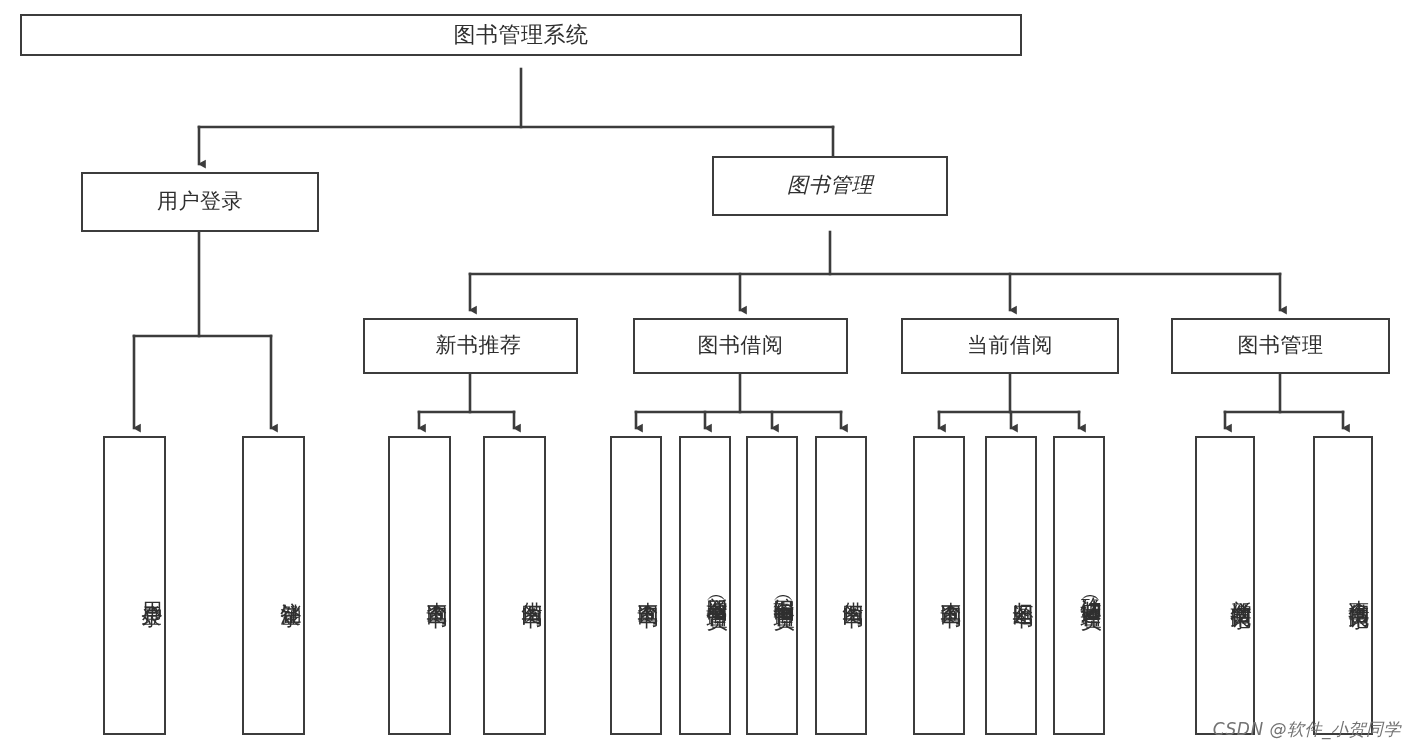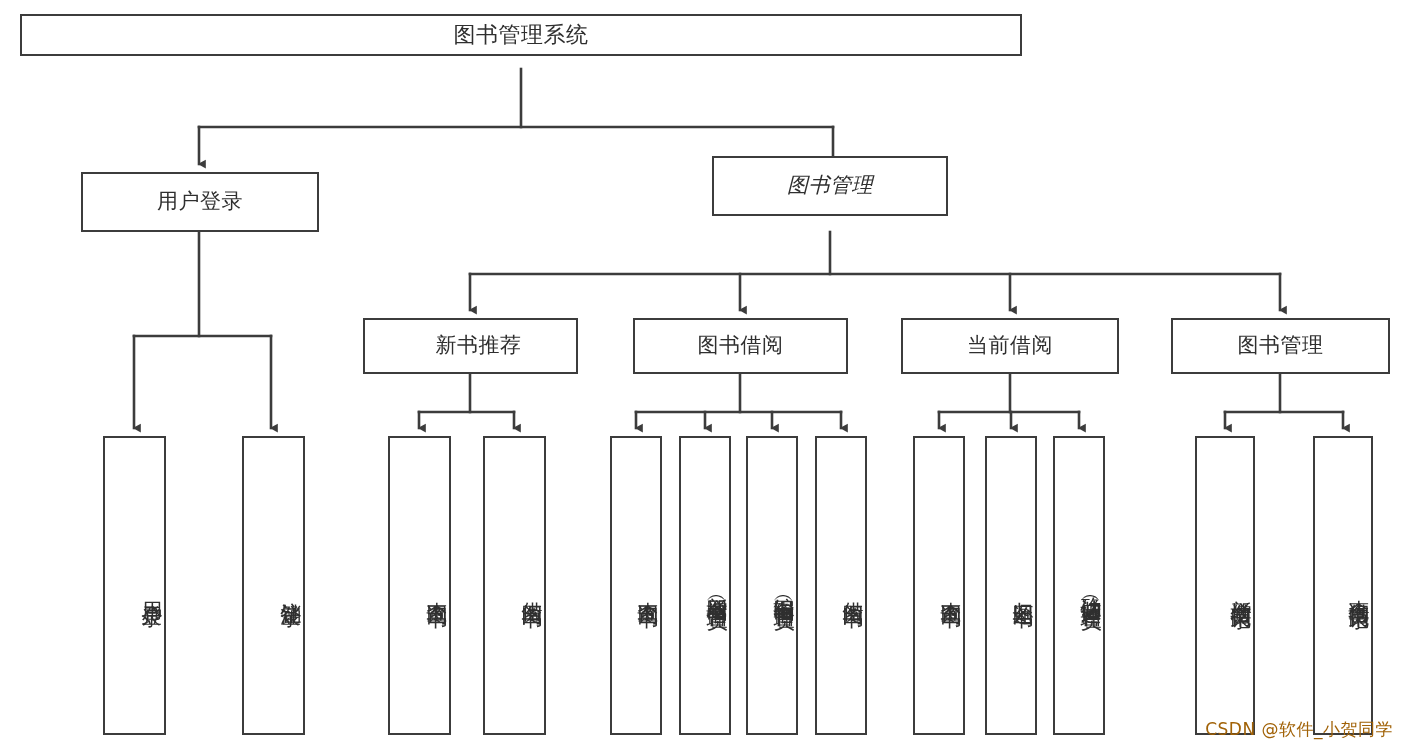--- a/index.html
+++ b/index.html
@@ -51,27 +51,28 @@
     padding-top: 6px;
     align-items: flex-start;
     justify-content: center;
     letter-spacing: 2px;
   }
   .node.vert .vtext {
     display: block;
   }
   #watermark {
     position: absolute;
-    right: 12px;
+    right: 4px;
     bottom: 6px;
     font-size: 17px;
-    color: #a16207;
+    color: #737373;
     letter-spacing: 0.5px;
     white-space: nowrap;
     font-family: "DejaVu Sans", "Liberation Sans", sans-serif;
+    font-style: italic;
   }
 </style>
 </head>
 <body>
 
 <div id="canvas">
 
   <svg id="edges" viewBox="0 0 1405 747" xmlns="http://www.w3.org/2000/svg">
     <defs>
       <marker id="arrow" markerWidth="10" markerHeight="10" refX="4.6" refY="7.4" orient="auto" markerUnits="userSpaceOnUse">

